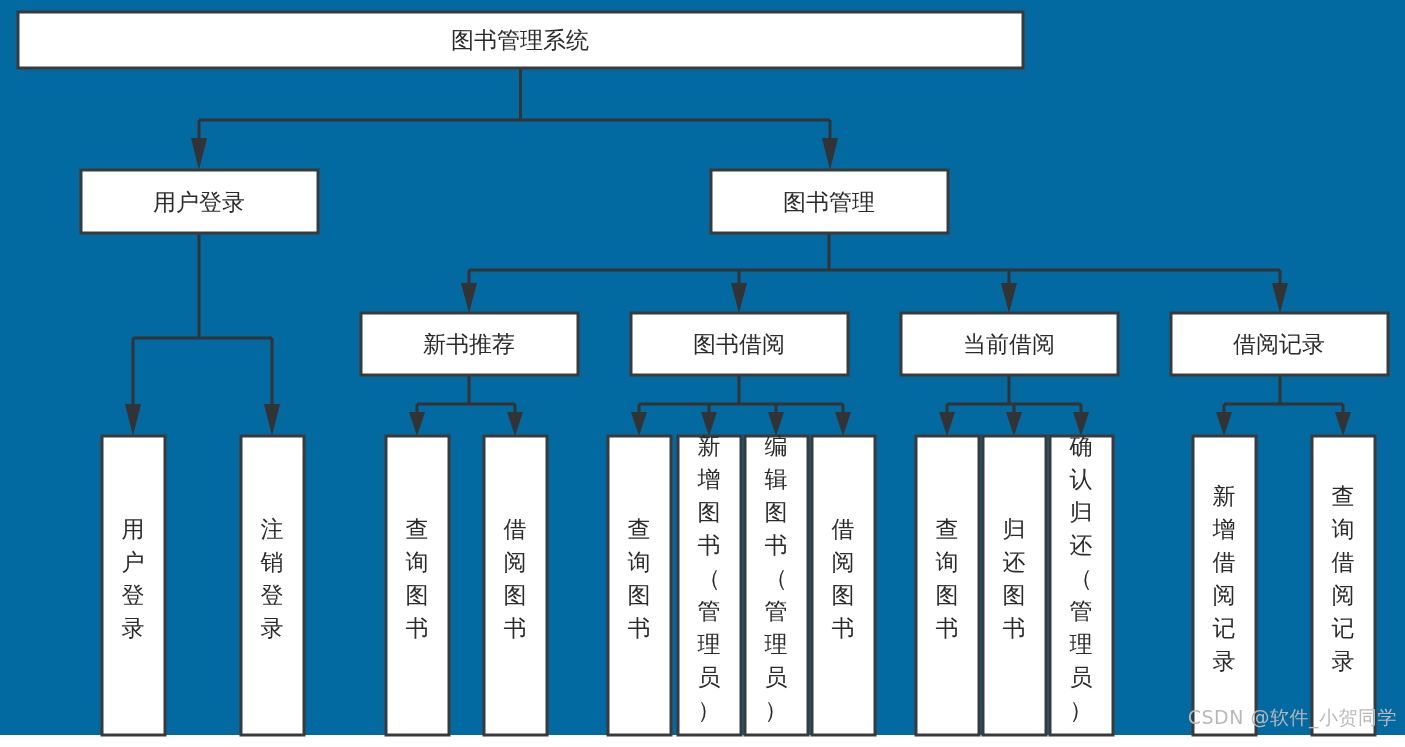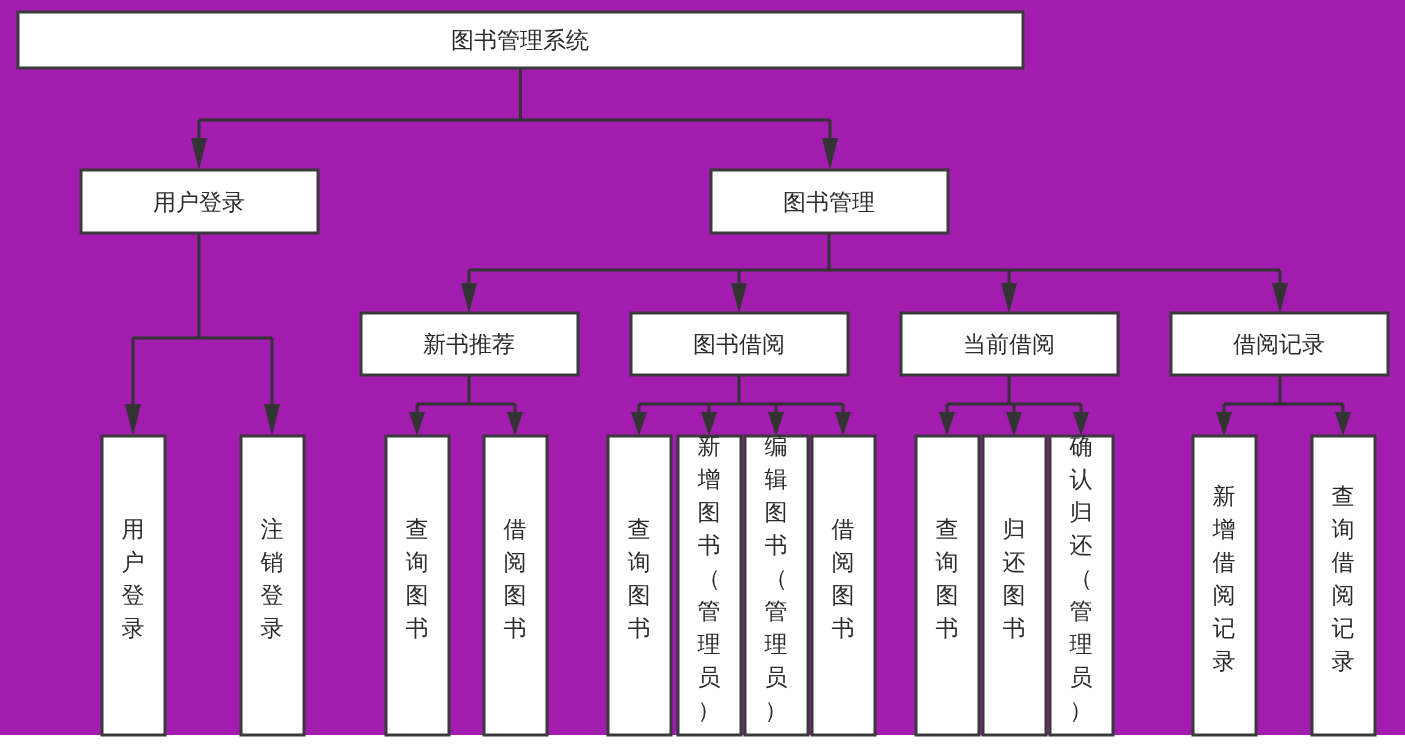--- a/index.html
+++ b/index.html
@@ -10,21 +10,21 @@
   body {
     width: 1405px;
     height: 747px;
     font-family: "DejaVu Sans", "Liberation Sans", sans-serif;
     overflow: hidden;
   }
   #diagram-root {
     position: relative;
     width: 1405px;
     height: 735px;
-    background: #a21caf;
+    background: #0369a1;
   }
   svg#flow-svg {
     position: absolute;
     left: 0;
     top: 0;
     width: 1405px;
     height: 747px;
     display: block;
   }
   .node-box {
@@ -230,14 +230,15 @@
       <text class="node-label-vertical" x="1224"><tspan x="1224" y="503.5">新</tspan><tspan x="1224" y="536.5">增</tspan><tspan x="1224" y="569.5">借</tspan><tspan x="1224" y="602.5">阅</tspan><tspan x="1224" y="635.5">记</tspan><tspan x="1224" y="668.5">录</tspan></text>
     </g>
 
     <g>
       <rect class="node-box" x="1312" y="436" width="63" height="299"></rect>
       <text class="node-label-vertical" x="1343"><tspan x="1343" y="503.5">查</tspan><tspan x="1343" y="536.5">询</tspan><tspan x="1343" y="569.5">借</tspan><tspan x="1343" y="602.5">阅</tspan><tspan x="1343" y="635.5">记</tspan><tspan x="1343" y="668.5">录</tspan></text>
     </g>
 
   </svg>
 
+  <div class="watermark">CSDN @软件_小贺同学</div>
 
 </div>
 
 </body></html>

